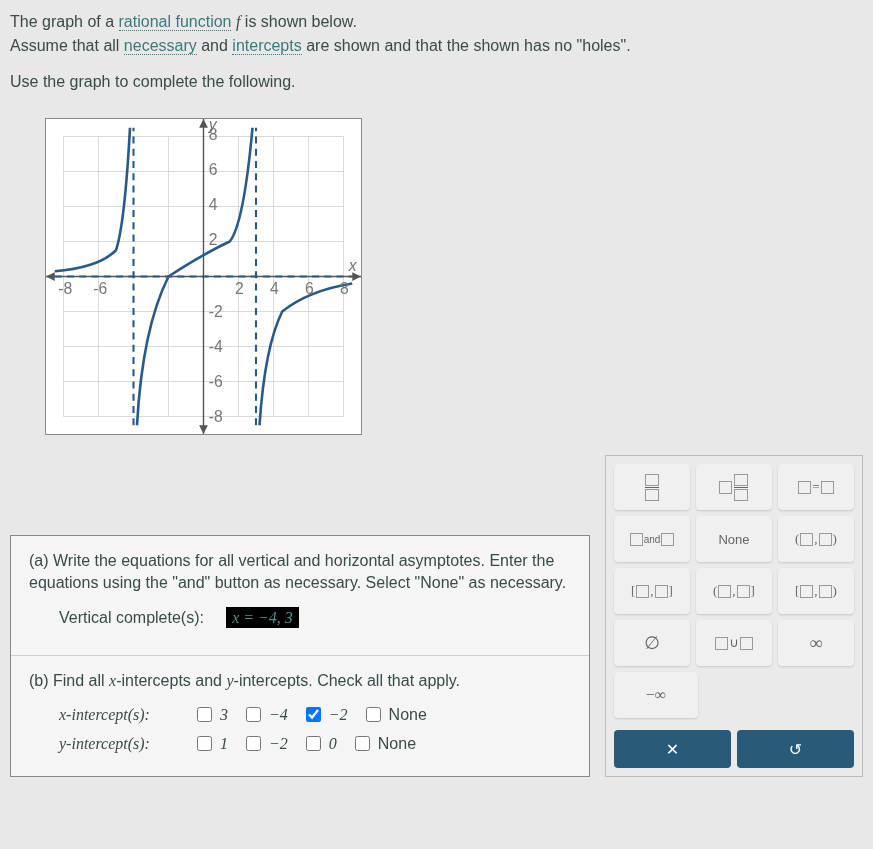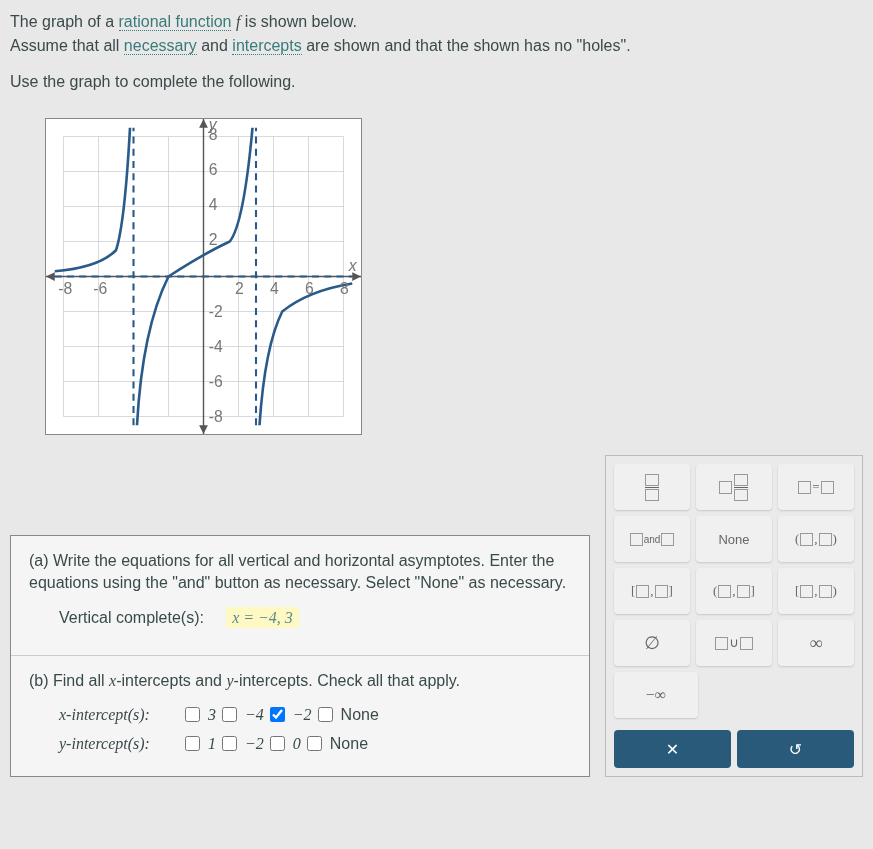--- a/index.html
+++ b/index.html
@@ -5,22 +5,22 @@
 body{margin:0;padding:10px;font-family:Arial,sans-serif;background:#e8e8e8;color:#3a4a4a;font-size:16px;width:853px}
 .intro{margin-bottom:24px;line-height:1.5}
 .dotted-link{color:#3a7a7a;border-bottom:1px dotted #3a7a7a;cursor:pointer}
 .italic{font-style:italic;font-family:'Times New Roman',serif}
 .graph-box{border:1px solid #888;width:315px;height:315px;background:#fff;margin:10px 0 20px 35px;position:relative}
 .main-row{display:flex;gap:15px;align-items:flex-end}
 .question-box{border:1px solid #888;background:#f5f5f5;width:590px}
 .part{padding:14px 18px;border-bottom:1px solid #ccc}
 .part-label{margin-bottom:12px;line-height:1.4}
 .answer-line{margin:14px 0 14px 30px}
-.answer-val{background:#fef9c3;padding:2px 6px;color:#5a8a8a;font-style:italic;font-family:'Times New Roman',serif}
-.intercept-row{margin:8px 0 8px 30px;display:flex;align-items:center;gap:2px;font-style:italic;font-family:'Times New Roman',serif}
+.answer-val{background:#000000;padding:2px 6px;color:#5a8a8a;font-style:italic;font-family:'Times New Roman',serif}
+.intercept-row{margin:8px 0 8px 30px;display:flex;align-items:center;gap:14px;font-style:italic;font-family:'Times New Roman',serif}
 .intercept-row .lbl{width:120px;font-style:italic}
 .chk{display:flex;align-items:center;gap:5px}
 input[type=checkbox]{width:15px;height:15px;cursor:pointer}
 .keypad{border:1px solid #bbb;background:#eaeaea;width:245px;padding:8px}
 .keypad-row{display:flex;gap:6px;margin-bottom:6px}
 .kbtn{flex:1;height:46px;background:#f0f0f0;border:none;border-radius:4px;box-shadow:0 1px 2px rgba(0,0,0,0.15);display:flex;align-items:center;justify-content:center;cursor:pointer;font-size:13px;color:#666;font-family:'Times New Roman',serif}
 .frac{display:inline-flex;flex-direction:column;align-items:center;font-size:11px;line-height:1}
 .frac .n,.frac .d{border:1px solid #999;width:12px;height:10px;margin:1px}
 .frac .bar{width:14px;height:1px;background:#666}
 .sq{display:inline-block;width:11px;height:11px;border:1px solid #999;margin:0 1px}

